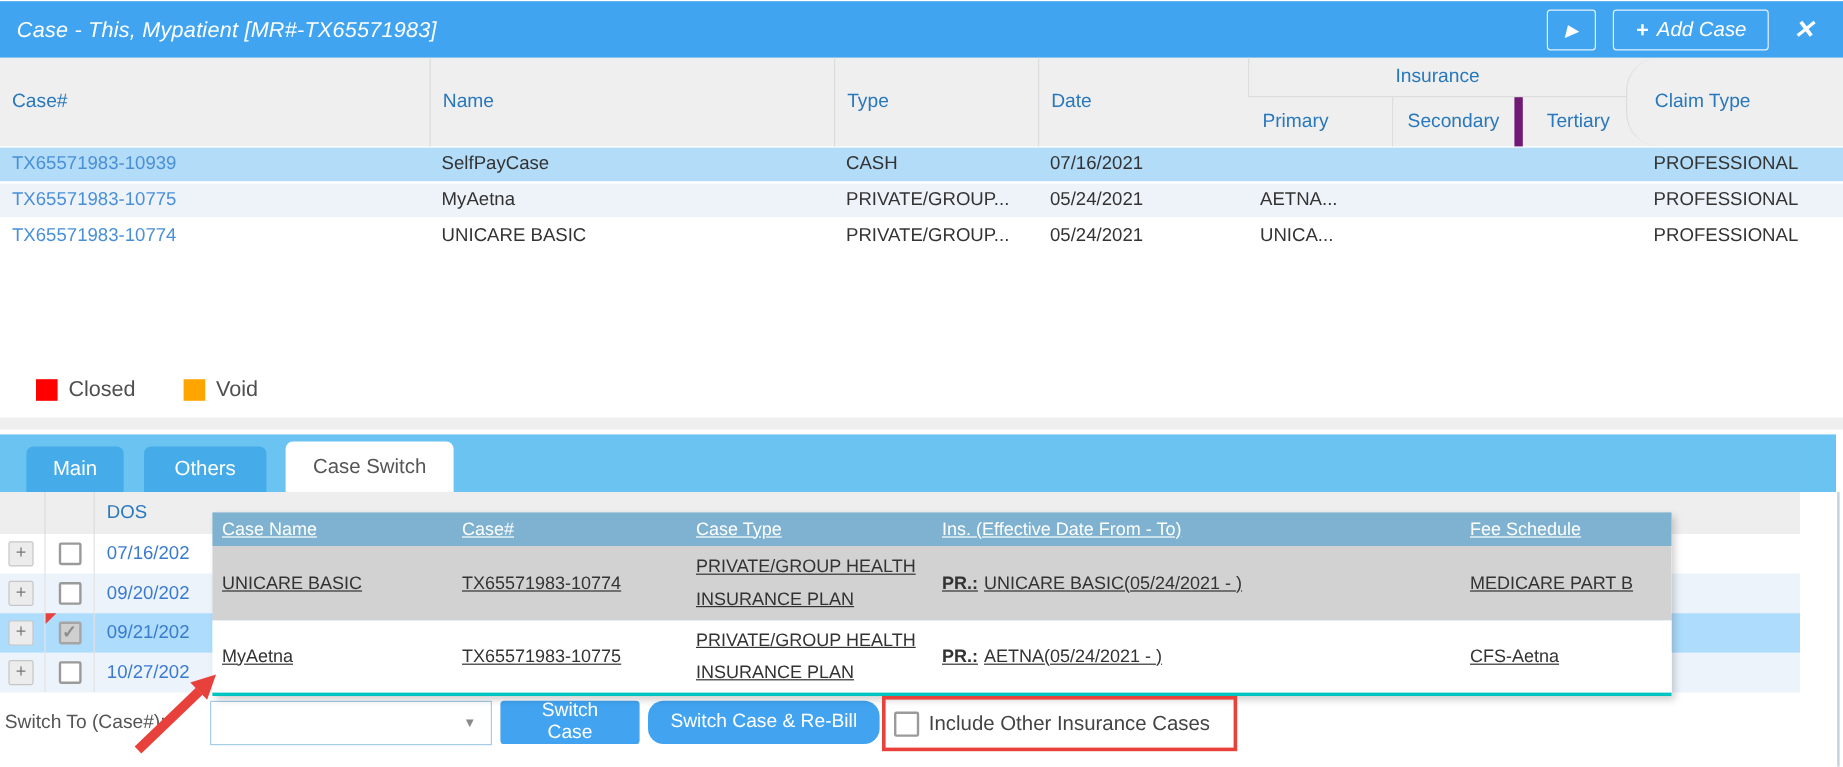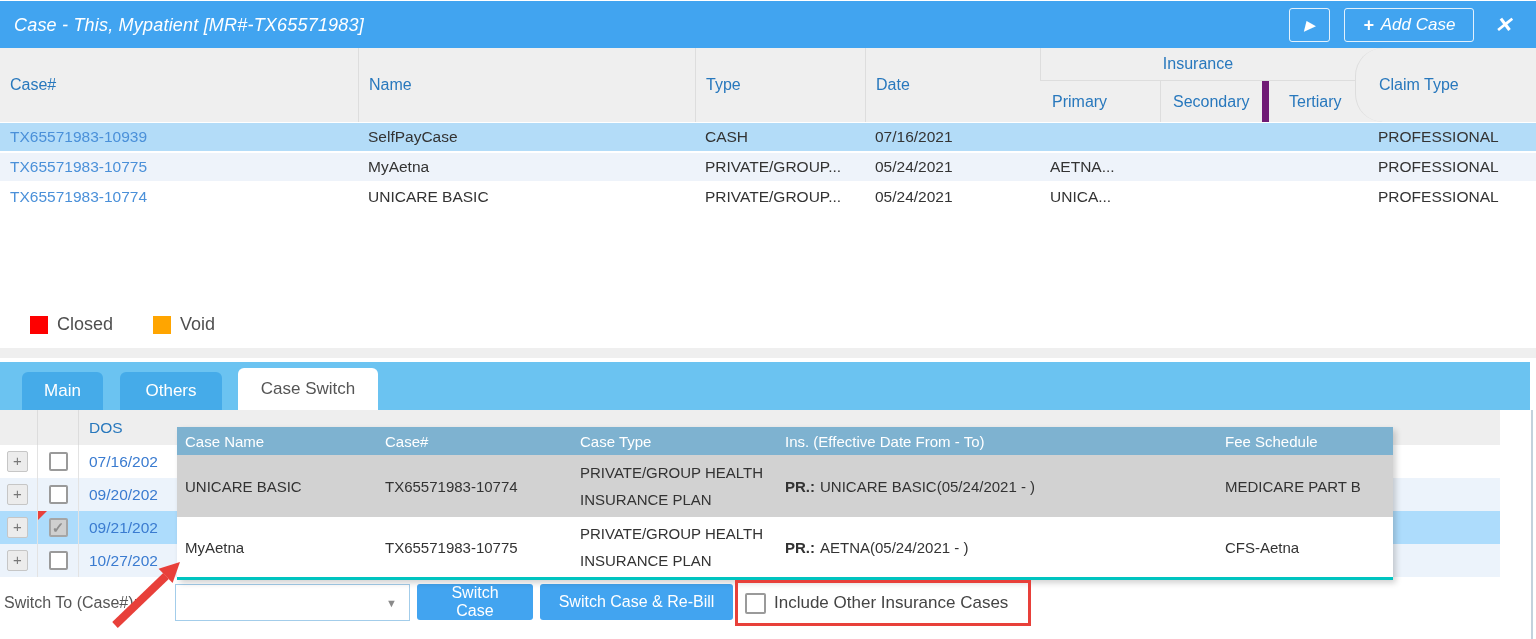--- a/index.html
+++ b/index.html
@@ -64,37 +64,37 @@
   .dc2 { border-left:1px solid #e3e3e3; justify-content:center; }
   .dc3 { border-left:1px solid #e3e3e3; padding-left:10px; color:#3a7bd0; font-size:15.5px; white-space:nowrap; }
   .expander { width:21px; height:21px; margin-left:7px; background:#ececec; border:1px solid #c6c6c6; border-radius:2px; color:#777; font-size:15px; line-height:18px; text-align:center; cursor:pointer; }
   .cb { width:19px; height:19px; background:#fff; border:2px solid #9a9a9a; border-radius:2px; cursor:pointer; }
   .cb.checked { background:#cfcfcf; border-color:#a5a5a5; color:#8e8e8e; font-size:15px; font-weight:700; line-height:15px; text-align:center; }
   .corner-flag { position:absolute; left:38px; top:0; width:0; height:0; border-top:9px solid #e8403a; border-right:9px solid transparent; }
   .rborder { position:absolute; left:1531px; top:410px; width:2px; height:229px; background:#c3d2dd; }
 
   
   .popup { position:absolute; left:177px; top:427px; width:1216px; border-bottom:3px solid #00c4c0; box-shadow:3px 3px 6px rgba(0,0,0,.18); z-index:5; }
-  .prow { display:grid; grid-template-columns:200px 195px 205px 440px 1fr; }
+  .prow { display:grid; grid-template-columns:200px 195px 205px 440px 1fr;text-decoration:underline; }
   .phead { background:#7eb2d0; color:#fff; height:28px; font-size:15px; }
   .phead .pc { display:flex; align-items:center; padding-left:8px; white-space:nowrap; overflow:hidden; }
   .pbody { background:#fff; font-size:15px; color:#333; cursor:pointer; }
   .pbody.gray { background:#d2d2d2; }
   .pbody .pc { display:flex; align-items:center; padding-left:8px; min-height:62px; white-space:nowrap; }
   .pbody.r2 .pc { min-height:60px; }
   .pc.wrap { flex-direction:column; align-items:flex-start; justify-content:center; white-space:normal; line-height:27px; }
   .pc .pr { font-weight:700; margin-right:5px; }
 
   
   .switch-label { position:absolute; left:4px; top:594px; font-size:16px; color:#555; }
   .dropdown { position:absolute; left:175px; top:584px; width:235px; height:37px; background:#fff; border:1px solid #a3cdea; display:flex; align-items:center; justify-content:flex-end; padding-right:12px; cursor:pointer; }
   .dropdown .caret { color:#8a8a8a; font-size:11px; }
   .btn-blue { position:absolute; top:584px; height:36px; background:#42a4f0; color:#fff; border:none; border-radius:3px; font-size:16px; font-family:"Liberation Sans",sans-serif; cursor:pointer; padding:0 14px; }
   .btn-switch { left:417px; width:116px; }
-  .btn-rebill { left:540px; width:193px; }
+  .btn-rebill { left:540px; width:193px;border-radius:13px; }
   .redbox { position:absolute; left:735px; top:580px; width:296px; height:46px; border:3px solid #e8403a; display:flex; align-items:center; padding-left:7px; z-index:6; }
   .redbox .cb { width:21px; height:21px; }
   .redbox .inc-label { margin-left:8px; font-size:17px; color:#444; white-space:nowrap; }
   .arrow-svg { position:absolute; left:90px; top:545px; z-index:7; pointer-events:none; }
 </style>
 </head>
 <body>
 
 <div class="app">
 

